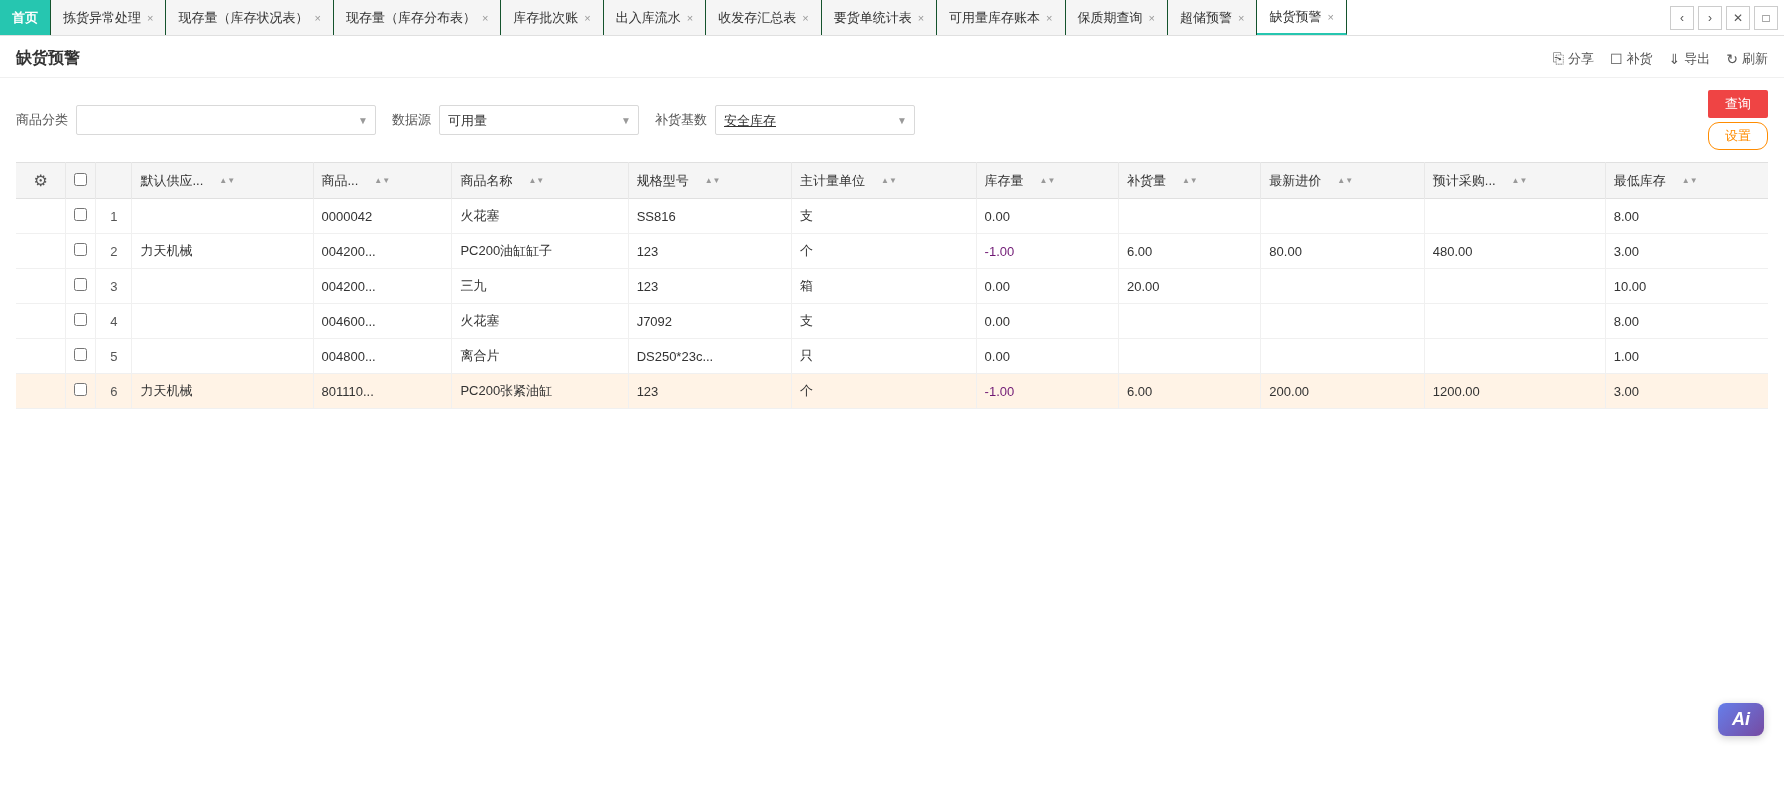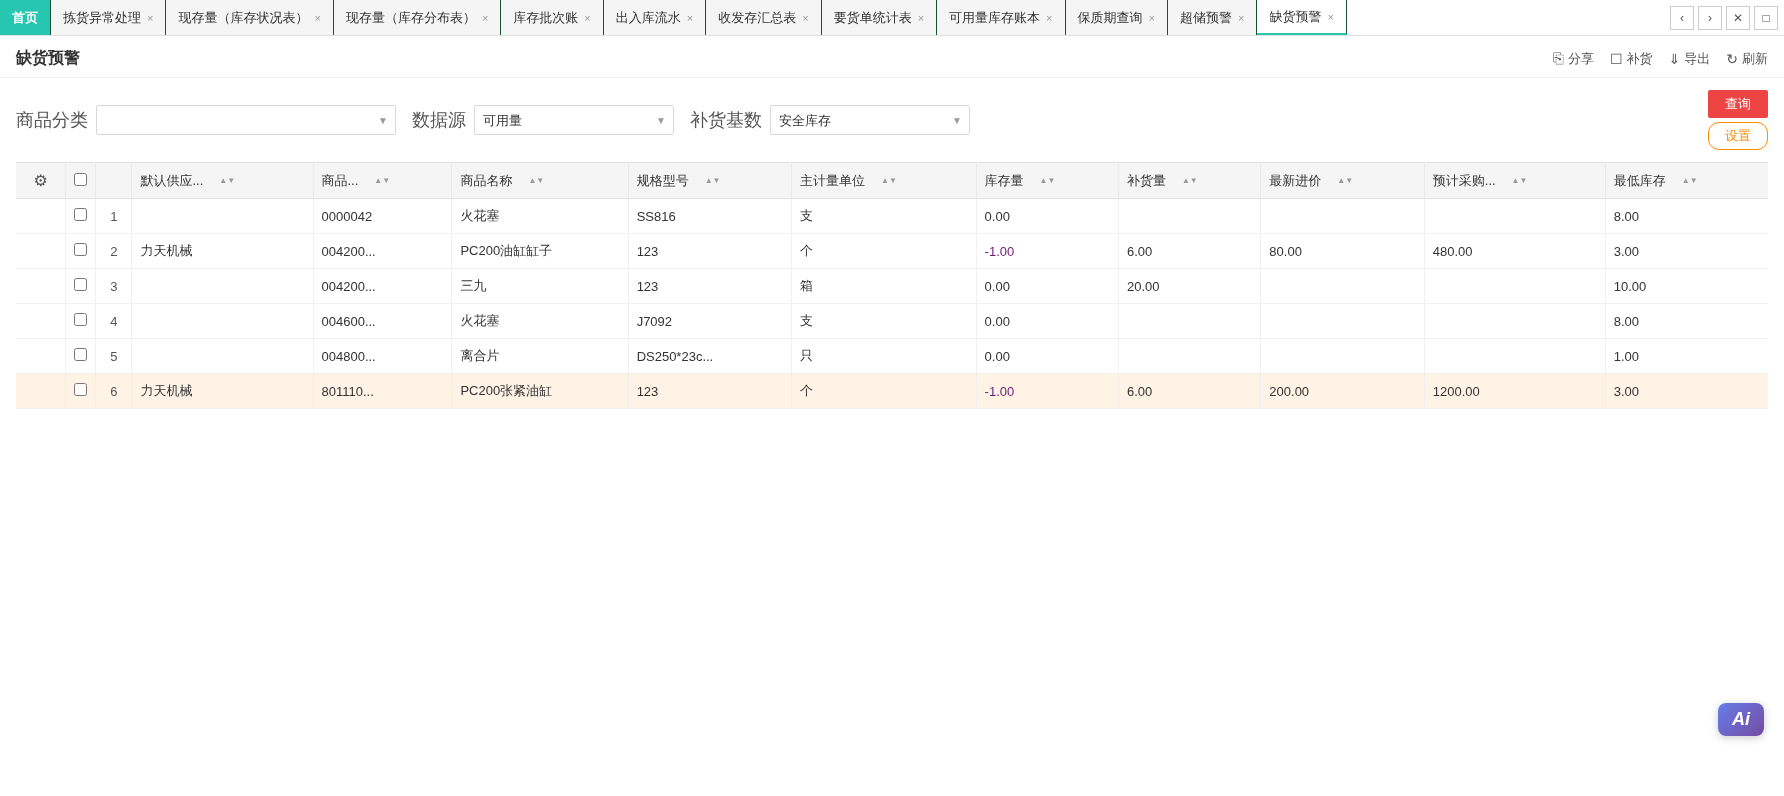--- a/index.html
+++ b/index.html
@@ -109,21 +109,21 @@
       gap: 16px;
       background: #fff;
     }
     .filter-group {
       display: flex;
       align-items: center;
       gap: 8px;
     }
     .filter-label {
       color: #555;
-      font-size: 18px;
+      font-size: 13px;
       white-space: nowrap;
     }
     .filter-select {
       border: 1px solid #d9d9d9;
       border-radius: 2px;
       padding: 4px 36px 4px 8px;
       font-size: 13px;
       color: #333;
       background: #fff;
       cursor: pointer;
@@ -346,21 +346,21 @@
       <span class="filter-label">数据源</span>
       <div class="select-wrapper">
         <select class="filter-select" style="width:200px;">
           <option value="可用量">可用量</option>
         </select>
       </div>
     </div>
     <div class="filter-group">
       <span class="filter-label">补货基数</span>
       <div class="select-wrapper">
-        <select class="filter-select" style="width:200px;">
+        <select class="filter-select" style="width:200px;text-decoration:underline;">
           <option value="安全库存">安全库存</option>
         </select>
       </div>
     </div>
     <div class="filter-actions">
       <button class="btn-orange">查询</button>
       <button class="btn-outline-orange">设置</button>
     </div>
   </div>
 

